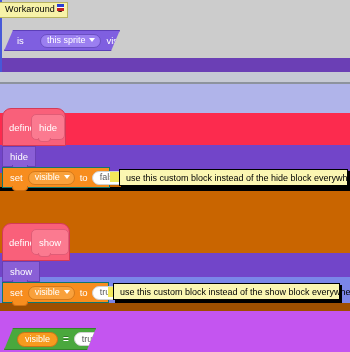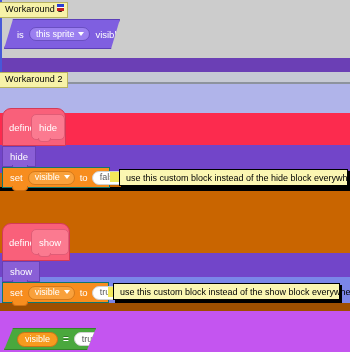--- a/index.html
+++ b/index.html
@@ -218,30 +218,29 @@
   <div class="band band-violet" style="top:253px;height:24px;"></div>
   <div class="band band-blue" style="top:277px;height:26px;"></div>
   <div class="band band-darkorange" style="top:303px;height:8px;"></div>
   <div class="band band-magenta" style="top:311px;height:41px;"></div>
 
   <div class="leftstripe" style="top:0;height:72px;"></div>
 
   <div class="wa-label" style="left:0; top:2px;">Workaround 1</div>
   <div class="wa-marker" style="left:57px; top:4px;"></div>
 
-  <div class="hexblk hex-sensing" style="left:4px; top:19px; width:116px; height:30px; padding-left:12px; padding-right:14px;">
+  <div class="hexblk hex-sensing" style="left:4px; top:30px; width:116px; height:21px; padding-left:12px; padding-right:14px;">
     <span class="txt">is</span>
-    <span class="oval oval-inner-purple" style="margin-left:5px;">
+    <span class="oval oval-inner-purple" style="margin-left:16px;">
       <span>this sprite</span>
       <span class="drop-arrow"></span>
     </span>
     <span class="txt" style="margin-left:5px;">visible?</span>
   </div>
 
-  <div class="wa-label" style="left:0; top:72px;">Workaround 2</div>
 
   <div class="hat" style="left:2px; top:108px; width:64px; height:38px;">
     <span class="txt">define</span>
   </div>
   <div class="hat" style="left:31px; top:114px; width:34px; height:26px; background:#fb7a90; border:1px solid #e05c76; border-radius:5px; padding-left:0; justify-content:center;">
     <span class="txt">hide</span>
   </div>
   <div style="position:absolute;left:38px;top:138px;width:13px;height:4px;background:#fb7a90;border:1px solid #e05c76;border-top:none;border-radius:0 0 4px 4px;box-sizing:border-box;"></div>
 
   <div class="cmd cmd-violet" style="left:2px; top:146px; width:34px; height:21px;">

